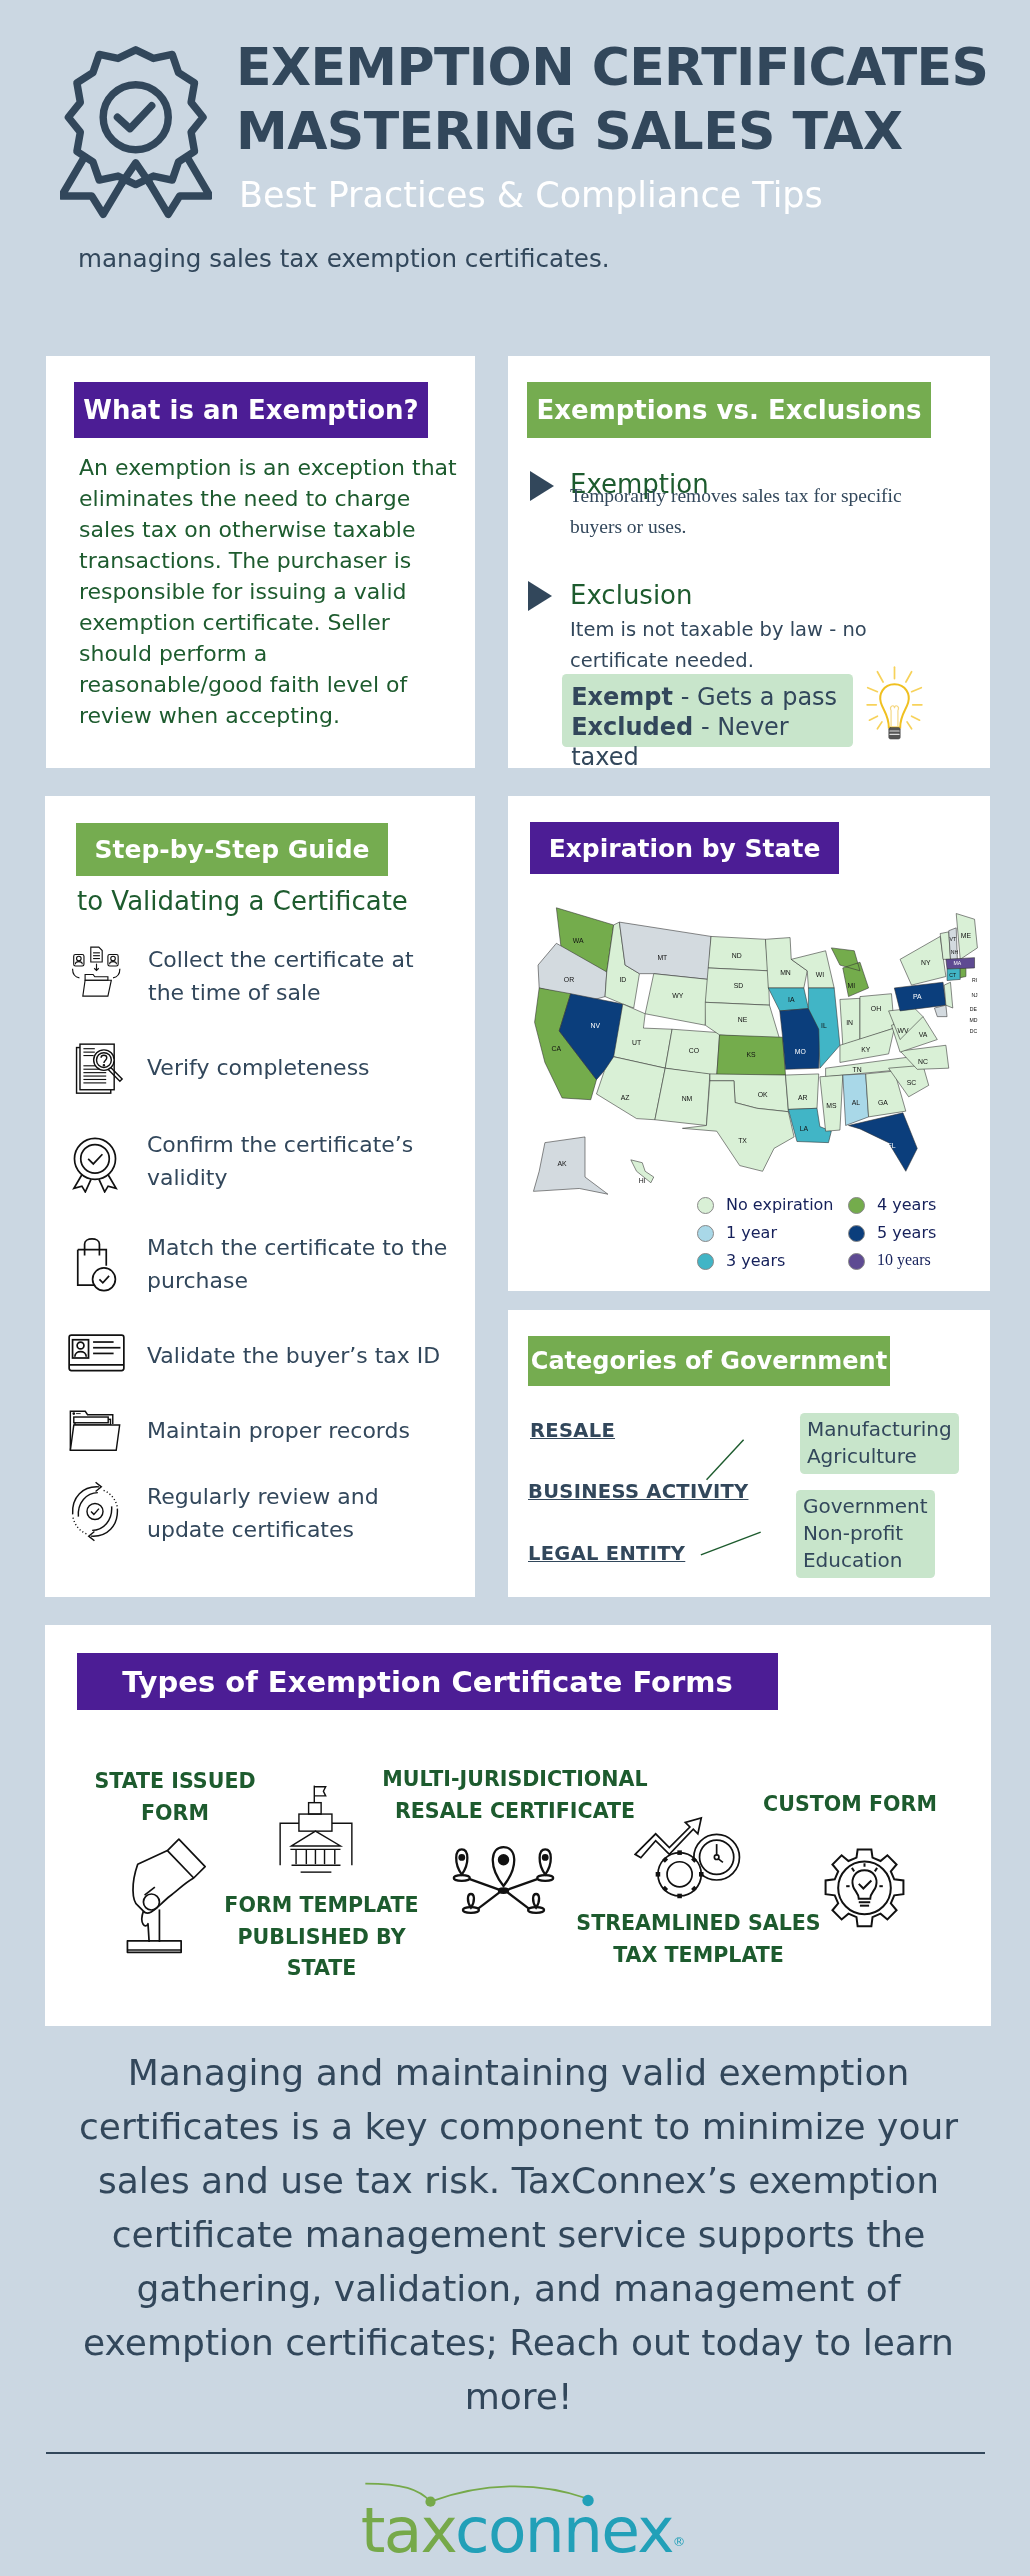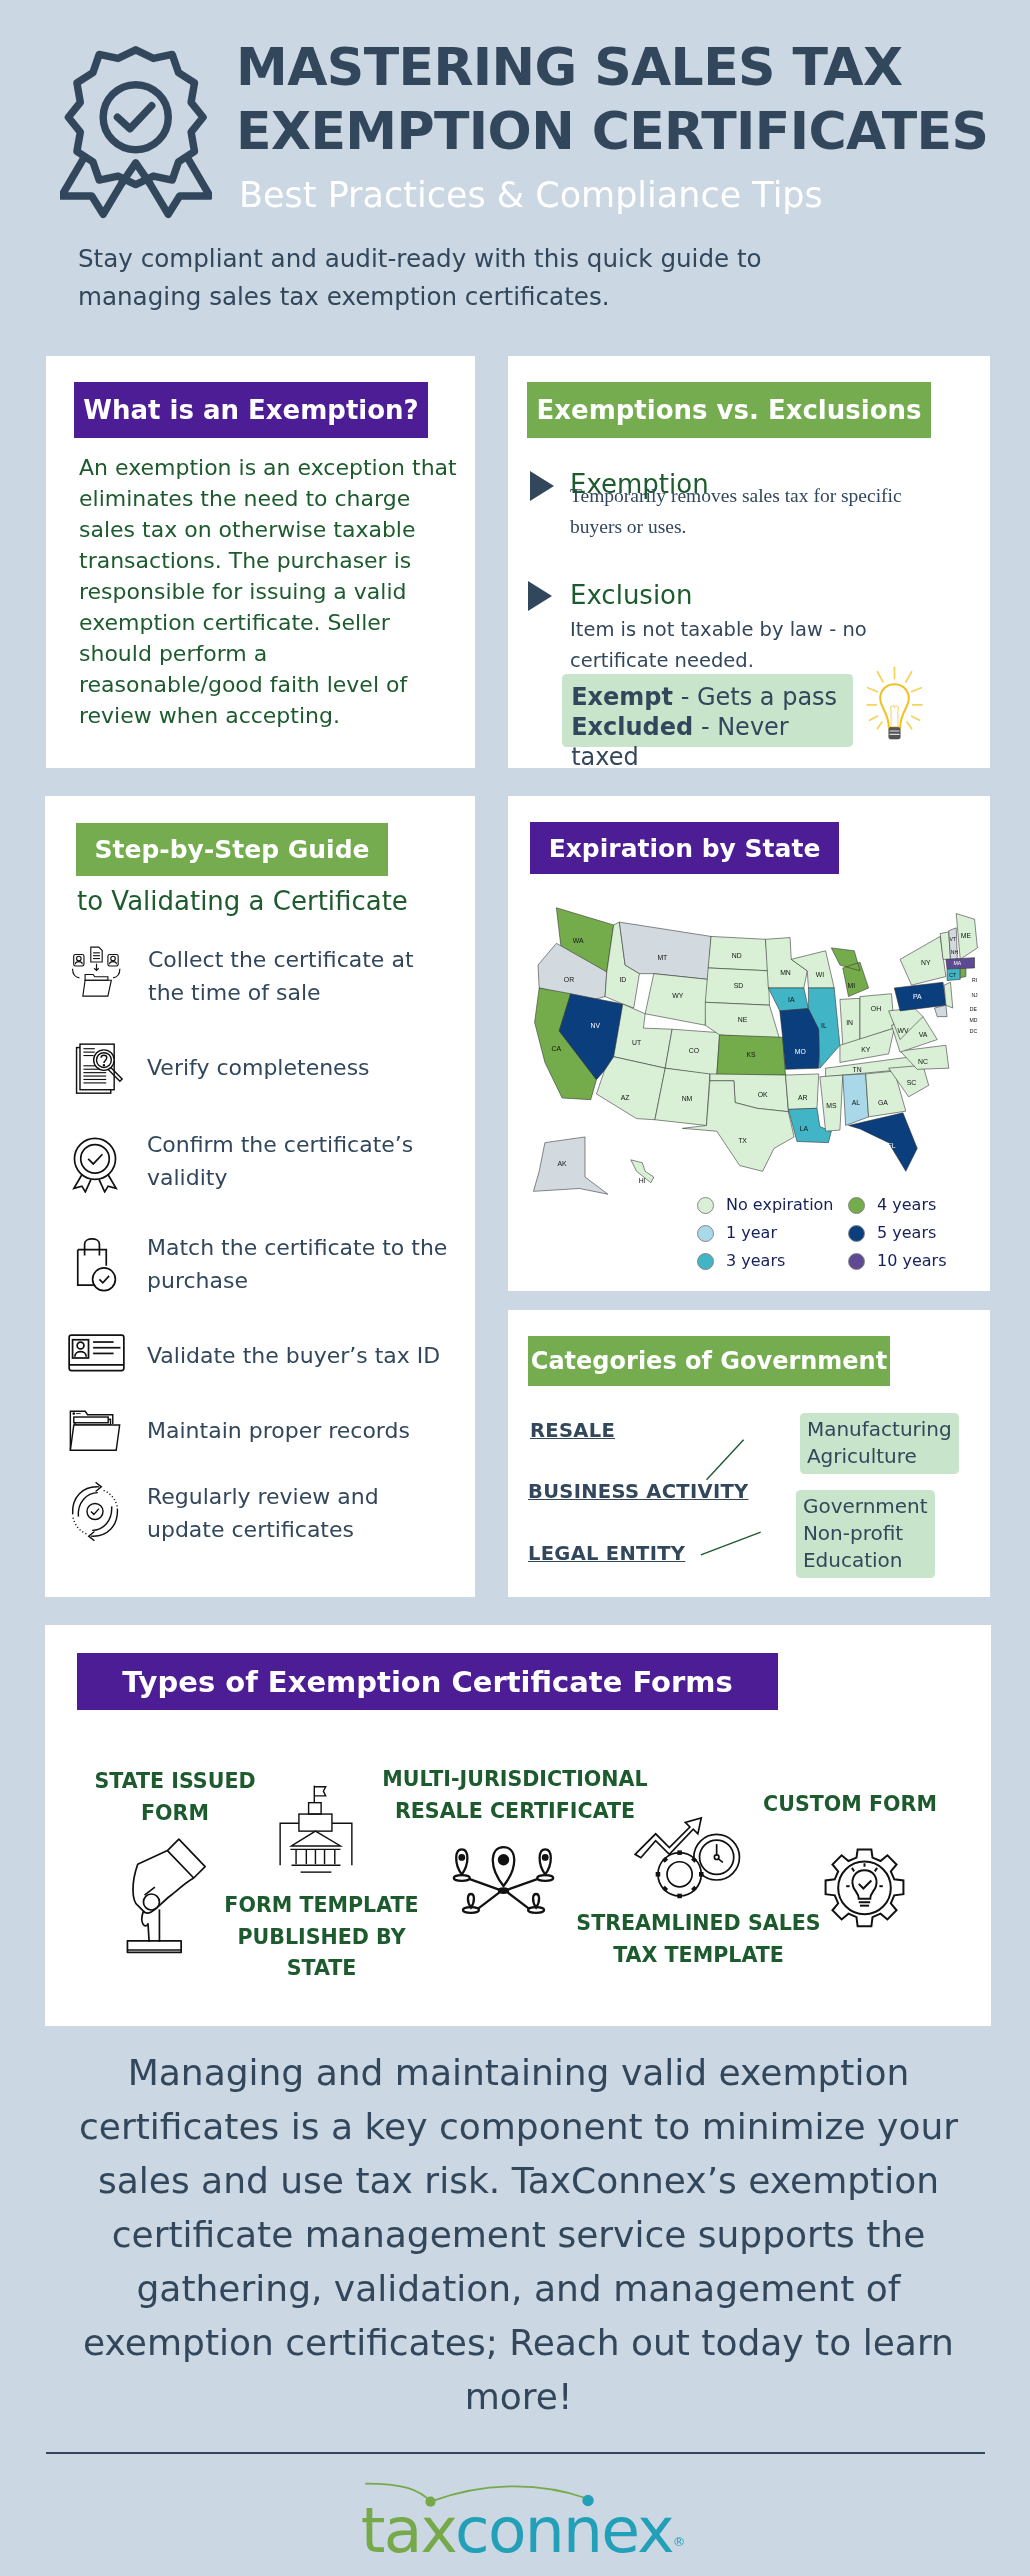--- a/index.html
+++ b/index.html
@@ -96,26 +96,25 @@
   <svg width="152" height="177" viewBox="0 0 265 310" fill="none" stroke="#32475b" stroke-width="13" stroke-linejoin="round" stroke-linecap="round">
     <path d="M132 12 L163 27 L196 20 L207 52 L235 70 L229 104 L250 130 L229 156 L235 190 L207 208 L196 240 L163 233 L132 248 L101 233 L68 240 L57 208 L29 190 L35 156 L14 130 L35 104 L29 70 L57 52 L68 20 L101 27 Z"></path>
     <circle cx="132" cy="130" r="57"></circle>
     <path d="M100 130 L122 150 L160 110"></path>
     <path d="M42 200 L2 268 L55 268 L75 300 L108 245"></path>
     <path d="M222 200 L262 268 L209 268 L189 300 L156 245"></path>
     <path d="M108 245 L132 210 L156 245"></path>
   </svg>
 </div>
 <div class="abs" id="hdr-title">
+  <div>EXEMPTION CERTIFICATES</div>
   <div>MASTERING SALES TAX</div>
-  <div>EXEMPTION CERTIFICATES</div>
 </div>
 <div class="abs" id="hdr-sub">Best Practices &amp; Compliance Tips</div>
 <div class="abs" id="hdr-intro">
-  <div>Stay compliant and audit-ready with this quick guide to</div>
   <div>managing sales tax exemption certificates.</div>
 </div>
 
 <div class="card" style="left:46px;top:356px;width:429px;height:412px;"></div>
 <div class="tag teal" style="left:74px;top:382px;width:354px;height:56px;font-size:26px;">What is an Exemption?</div>
 <div class="abs" id="what-body">An exemption is an exception that eliminates the need to charge sales tax on otherwise taxable transactions. The purchaser is responsible for issuing a valid exemption certificate. Seller should perform a reasonable/good faith level of review when accepting.</div>
 
 <div class="card" style="left:508px;top:356px;width:482px;height:412px;"></div>
 <div class="tag green" style="left:527px;top:382px;width:404px;height:56px;font-size:26px;">Exemptions vs. Exclusions</div>
 
@@ -407,21 +406,21 @@
   <div class="legend-label" style="left:726px;top:1195px;">No expiration</div>
   <div class="legend-dot" style="left:697px;top:1225px;background:#a9d8e8;"></div>
   <div class="legend-label" style="left:726px;top:1223px;">1 year</div>
   <div class="legend-dot" style="left:697px;top:1253px;background:#41b5c6;"></div>
   <div class="legend-label" style="left:726px;top:1251px;">3 years</div>
   <div class="legend-dot" style="left:848px;top:1197px;background:#74ac4c;"></div>
   <div class="legend-label" style="left:877px;top:1195px;">4 years</div>
   <div class="legend-dot" style="left:848px;top:1225px;background:#0b3e7c;"></div>
   <div class="legend-label" style="left:877px;top:1223px;">5 years</div>
   <div class="legend-dot" style="left:848px;top:1253px;background:#5e4a92;"></div>
-  <div class="legend-label" style="left:877px;top:1251px;">10 years</div>
+  <div class="legend-label" style="left:877px;top:1251px;font-family:Liberation Serif, serif;">10 years</div>
 </div>
 
 <div class="card" style="left:508px;top:1310px;width:482px;height:287px;"></div>
 <div class="tag green" style="left:528px;top:1336px;width:362px;height:50px;font-size:24px;">Categories of Government</div>
 <div class="cat-label" style="left:530px;top:1419px;">RESALE</div>
 <div class="cat-label" style="left:528px;top:1480px;">BUSINESS ACTIVITY</div>
 <div class="cat-label" style="left:528px;top:1542px;">LEGAL ENTITY</div>
 <svg class="abs" style="left:698px;top:1420px;" width="114" height="149" viewBox="0 0 200 260">
   <line x1="15" y1="104" x2="80" y2="34" stroke="#1d5b2e" stroke-width="2.5"></line>
   <line x1="5" y1="236" x2="110" y2="196" stroke="#1d5b2e" stroke-width="2.5"></line>

